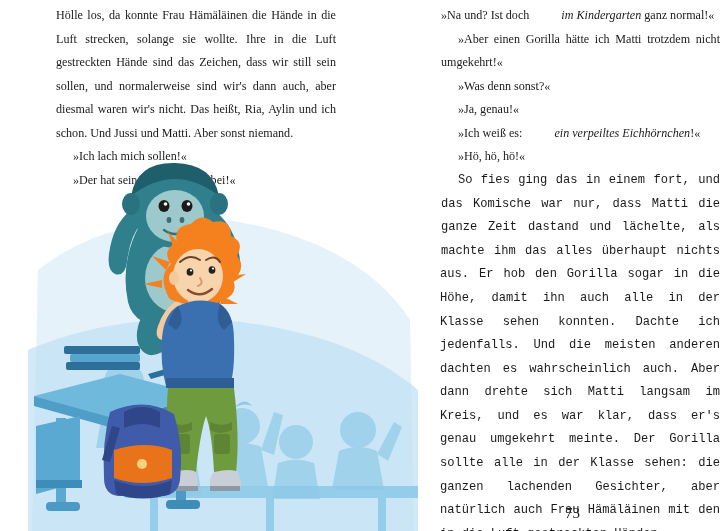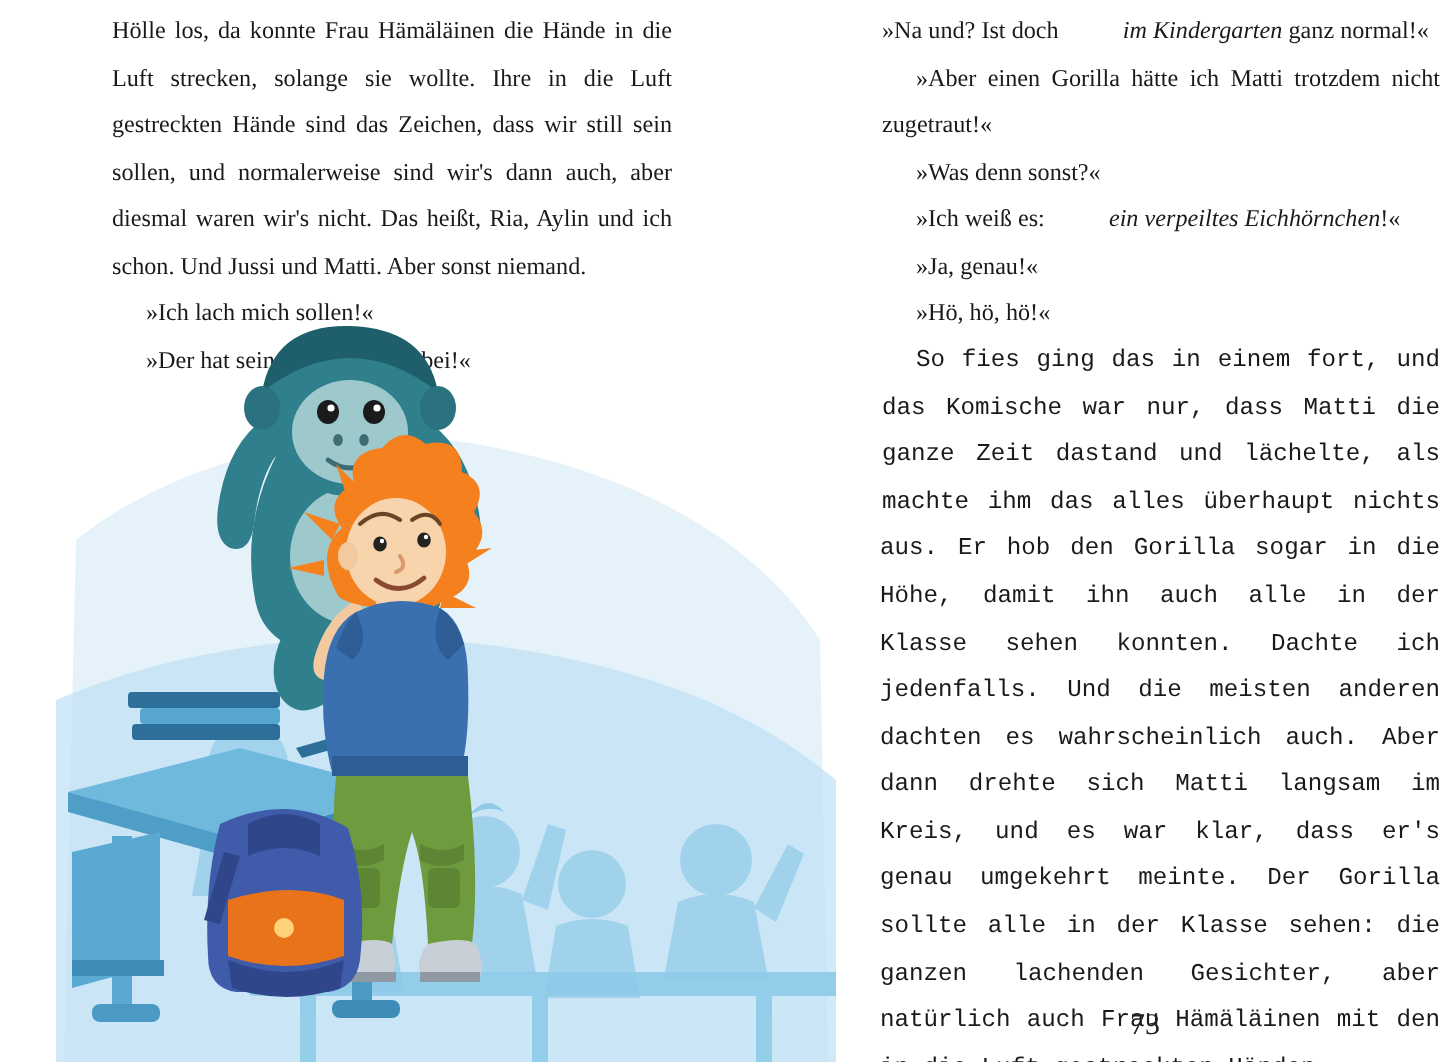--- a/index.html
+++ b/index.html
@@ -90,24 +90,24 @@
 
   <div class="column col-left">
     <p class="noindent">Hölle los, da konnte Frau Hämäläinen die Hände in die Luft strecken, solange sie wollte. Ihre in die Luft gestreckten Hände sind das Zeichen, dass wir still sein sollen, und normalerweise sind wir's dann auch, aber diesmal waren wir's nicht. Das heißt, Ria, Aylin und ich schon. Und Jussi und Matti. Aber sonst niemand.</p>
     <p class="quoteline">»Ich lach mich sollen!«</p>
     <p class="quoteline">»Der hat sein Kuscheltier dabei!«</p>
   </div>
 
   <div class="column col-right">
     <div class="wrap-shape"></div>
     <p class="noindent">»Na und? Ist doch <em>im Kindergarten</em> ganz normal!«</p>
-    <p class="quoteline">»Aber einen Gorilla hätte ich Matti trotzdem nicht zugetraut!«</p>
+    <p class="quoteline">»Aber einen Gorilla hätte ich Matti trotzdem nicht umgekehrt!«</p>
     <p class="quoteline">»Was denn sonst?«</p>
+    <p class="quoteline">»Ja, genau!«</p>
     <p class="quoteline">»Ich weiß es: <em>ein verpeiltes Eichhörnchen</em>!«</p>
-    <p class="quoteline">»Ja, genau!«</p>
     <p class="quoteline">»Hö, hö, hö!«</p>
     <p class="indent ragged">So fies ging das in einem fort, und das Komische war nur, dass Matti die ganze Zeit dastand und lächelte, als machte ihm das alles überhaupt nichts aus. Er hob den Gorilla sogar in die Höhe, damit ihn auch alle in der Klasse sehen konnten. Dachte ich jedenfalls. Und die meisten anderen dachten es wahrscheinlich auch. Aber dann drehte sich Matti langsam im Kreis, und es war klar, dass er's genau umgekehrt meinte. Der Gorilla sollte alle in der Klasse sehen: die ganzen lachenden Gesichter, aber natürlich auch Frau Hämäläinen mit den in die Luft gestreckten Händen.</p>
     <p class="indent">Es war alles so konnten und peinlich, wie</p>
   </div>
 
   <div class="illus">
     <svg width="390" height="381" viewBox="0 0 390 381" xmlns="http://www.w3.org/2000/svg">
       <defs>
         <clipPath id="pageclip">
             <rect x="0" y="0" width="390" height="381"></rect>

